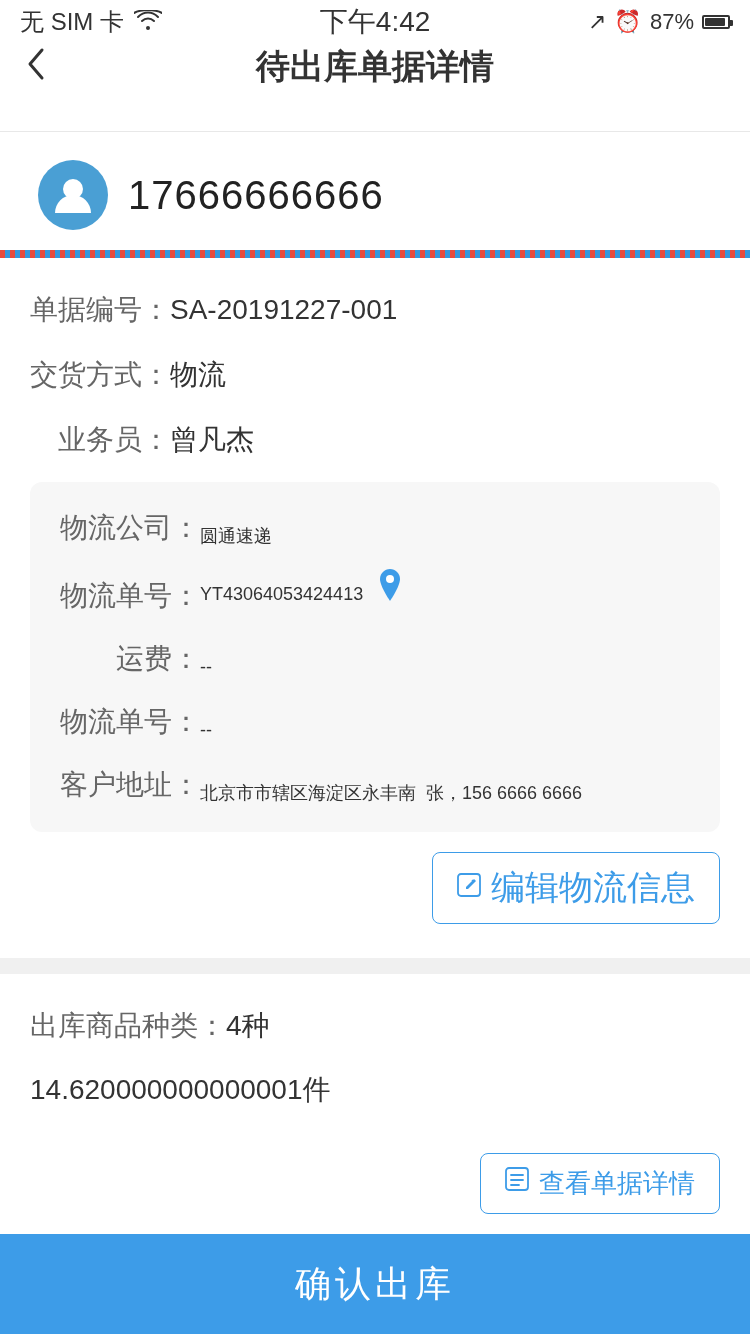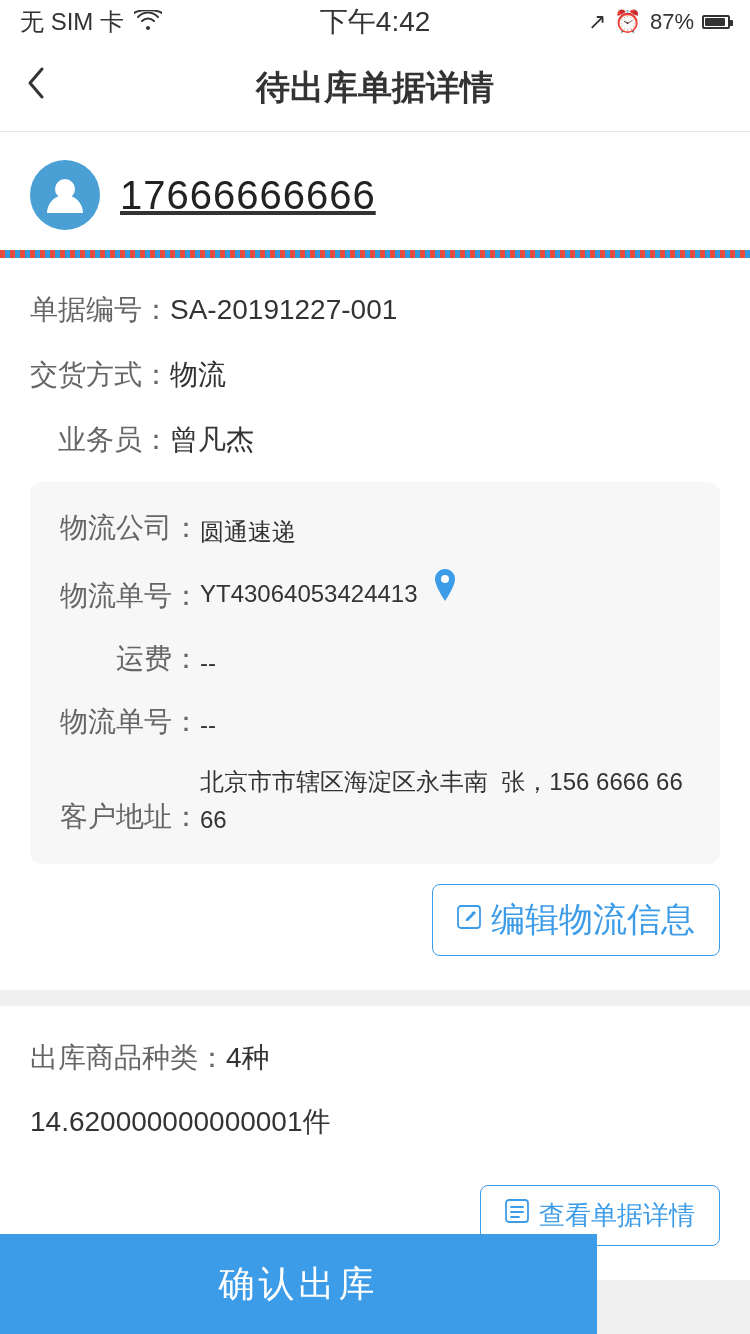--- a/index.html
+++ b/index.html
@@ -26,21 +26,21 @@
     }
     .status-bar-left { display: flex; align-items: center; gap: 10px; }
     .status-bar-center { font-size: 28px; font-weight: 500; }
     .status-bar-right { display: flex; align-items: center; gap: 8px; font-size: 22px; }
 
     
     .nav-bar {
       height: 88px;
       background: #fff;
       display: flex;
-      align-items: center;
+      align-items: flex-start;
       justify-content: center;
       position: relative;
       border-bottom: 1px solid #e8e8e8;
     }
     .nav-back {
       position: absolute;
       left: 24px;
       font-size: 36px;
       color: #333;
       cursor: pointer;
@@ -52,25 +52,24 @@
     }
 
     
     .content {
       padding-bottom: 120px;
     }
 
     
     .user-header {
       background: #fff;
-      padding: 28px 30px 20px 30px;
+      padding: 28px 30px 20px 38px;
       display: flex;
       align-items: center;
       gap: 20px;
-      text-decoration: underline;
     }
     .user-avatar {
       width: 70px;
       height: 70px;
       border-radius: 50%;
       background: #4a9fd4;
       display: flex;
       align-items: center;
       justify-content: center;
       flex-shrink: 0;
@@ -139,21 +138,21 @@
     .logistics-row:last-child { margin-bottom: 0; }
     .logistics-label {
       color: #666;
       font-size: 28px;
       white-space: nowrap;
       min-width: 140px;
       text-align: right;
     }
     .logistics-value {
       color: #333;
-      font-size: 24px;
+      font-size: 18px;
       flex: 1;
       display: flex;
       align-items: center;
       gap: 12px;
     }
     .location-icon {
       color: #3d9ce8;
       font-size: 30px;
       flex-shrink: 0;
     }
@@ -211,21 +210,21 @@
     .empty-space {
       background: #f0f0f0;
       height: 220px;
     }
 
     
     .confirm-bar {
       position: fixed;
       bottom: 0;
       left: 0;
-      width: 597px;
+      width: 750px;
       background: #3d9ce8;
       height: 100px;
       display: flex;
       align-items: center;
       justify-content: center;
       cursor: pointer;
     }
     .confirm-text {
       color: #fff;
       font-size: 36px;

